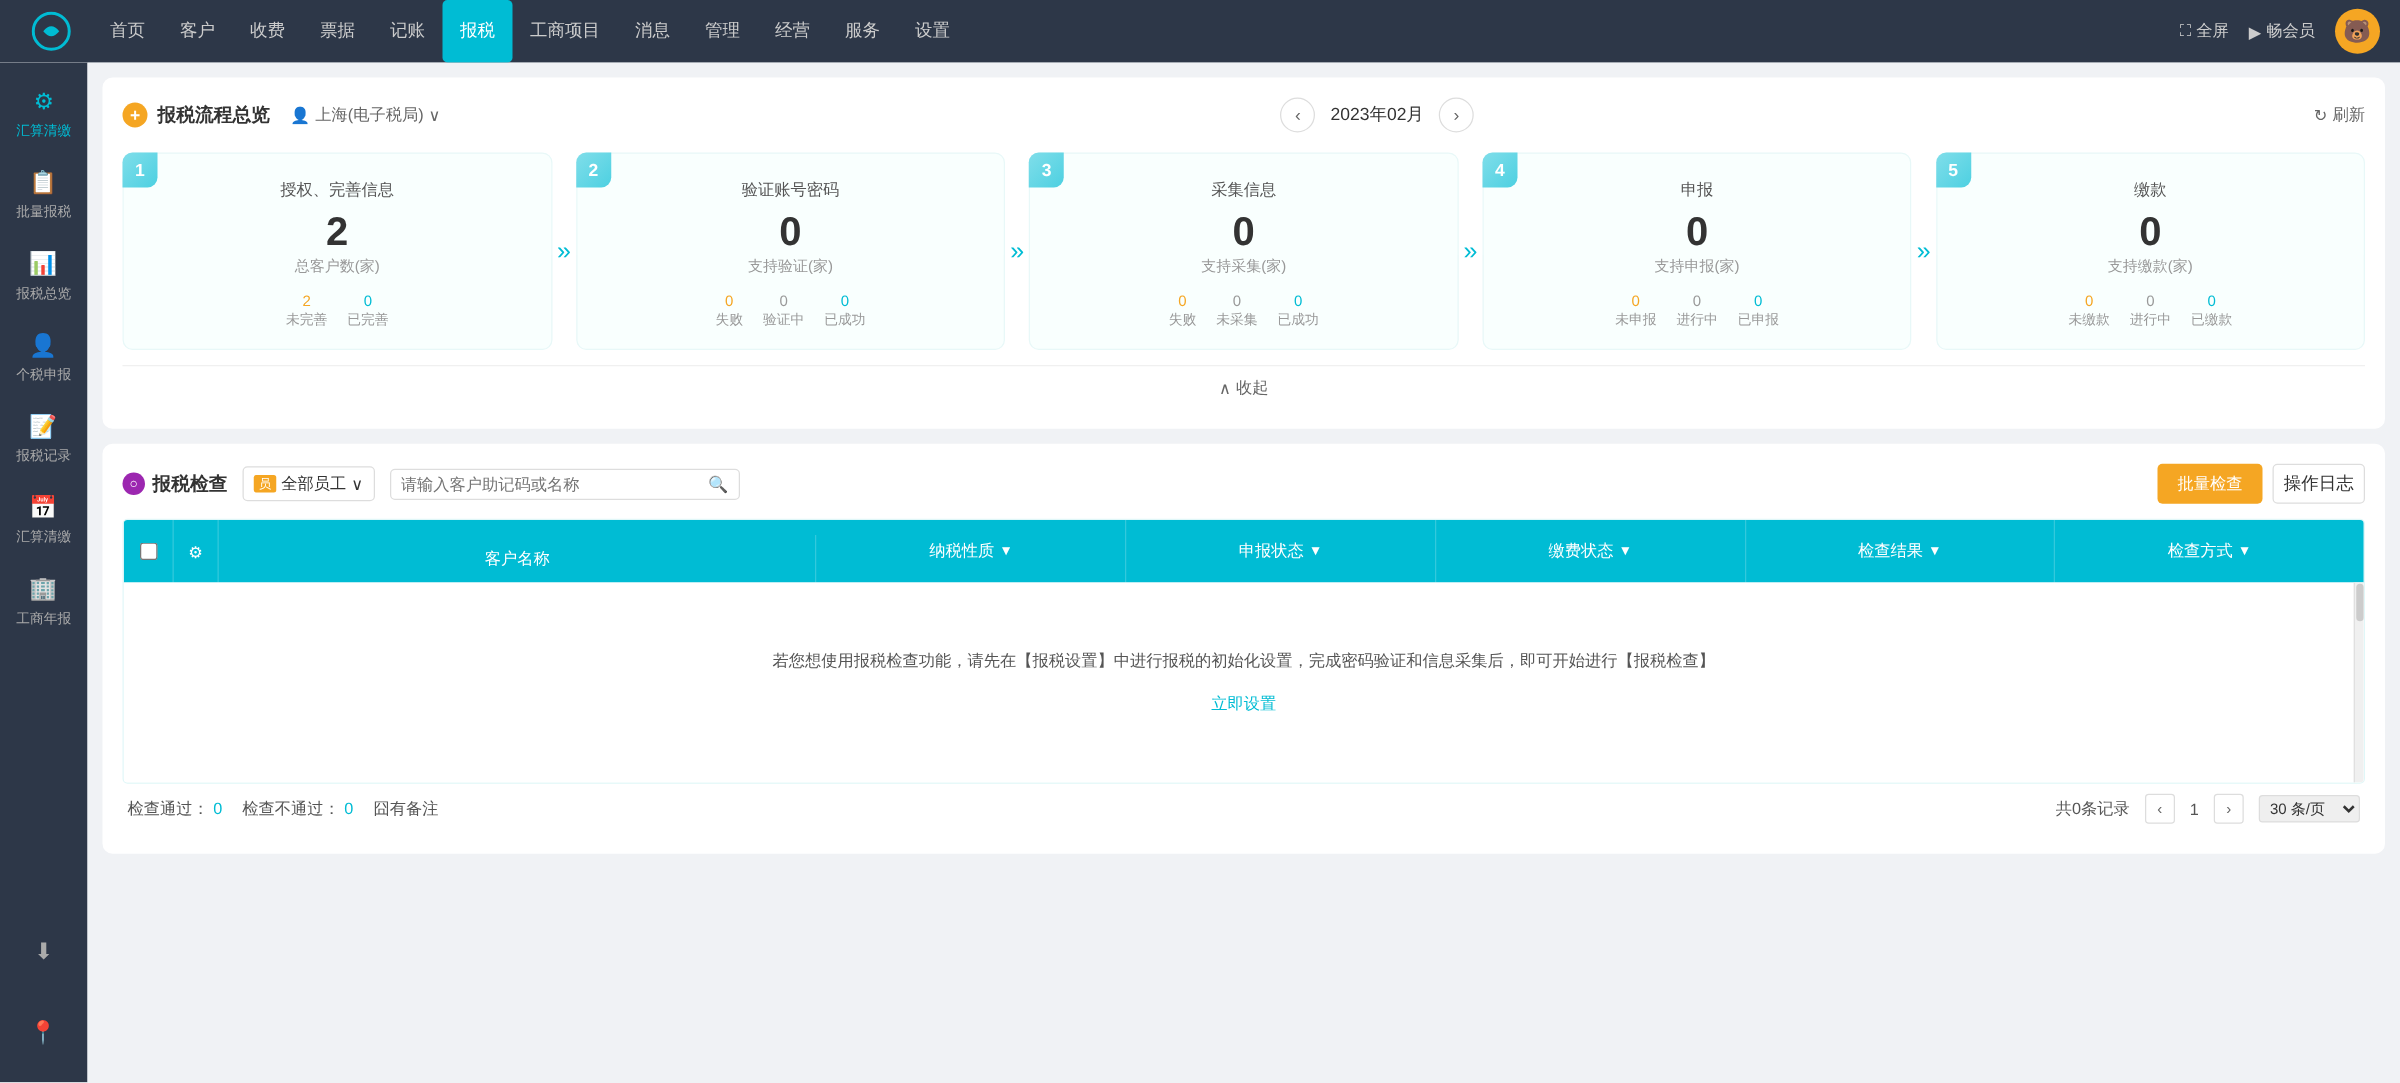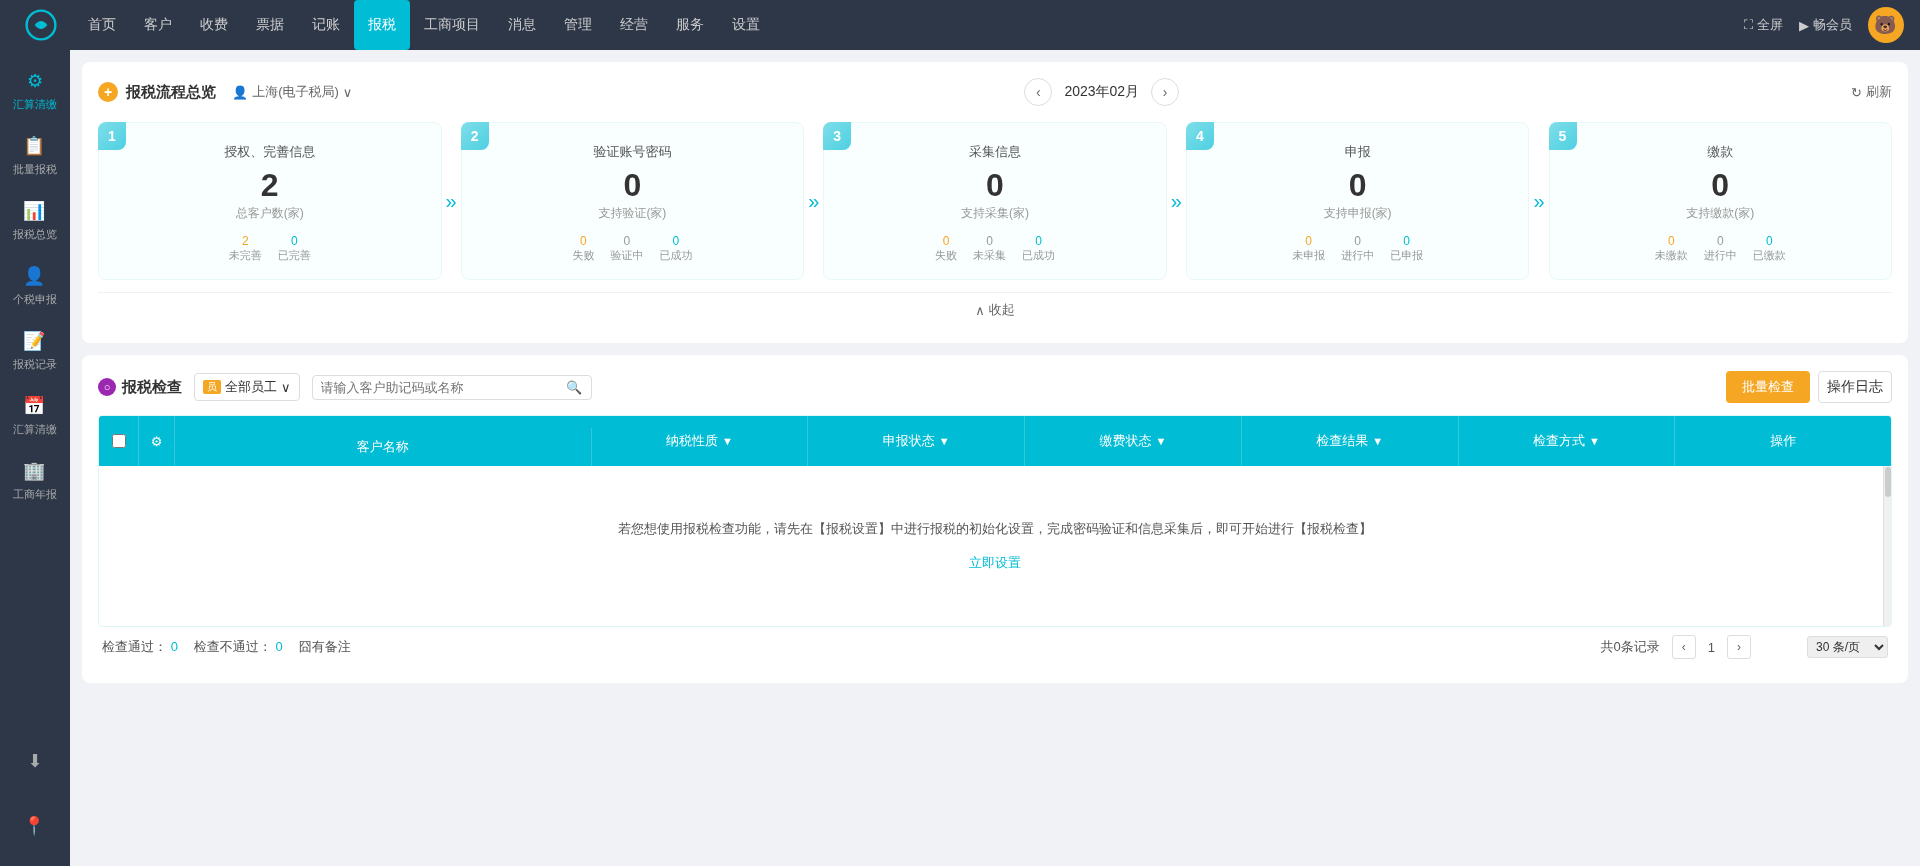--- a/index.html
+++ b/index.html
@@ -464,21 +464,20 @@
       cursor: pointer;
       color: #666;
       font-size: 12px;
     }
     .page-select {
       border: 1px solid #ddd;
       border-radius: 3px;
       padding: 2px 4px;
       font-size: 12px;
       color: #333;
-      margin-left: 44px;
     }
   </style>
 </head>
 <body>
 
 <div class="top-nav">
   <div class="top-nav-logo">
     <svg viewBox="0 0 40 40" fill="none">
       <circle cx="20" cy="20" r="18" stroke="#00bcd4" stroke-width="3" fill="none"></circle>
       <path d="M12 20 Q20 10 28 20 Q20 30 12 20" fill="#00bcd4"></path>
@@ -742,23 +741,20 @@
             <span style="cursor:pointer;font-size:11px;">▼</span>
           </div>
           <div class="th">
             <span>检查结果</span>
             <span style="cursor:pointer;font-size:11px;">▼</span>
           </div>
           <div class="th">
             <span>检查方式</span>
             <span style="cursor:pointer;font-size:11px;">▼</span>
           </div>
-          <div class="th">
-            <span>操作</span>
-          </div>
         </div>
         <div class="table-body">
           <div class="table-empty-msg">
             <div>若您想使用报税检查功能，请先在【报税设置】中进行报税的初始化设置，完成密码验证和信息采集后，即可开始进行【报税检查】</div>
             <div style="margin-top:8px;">
               <a class="setup-link">立即设置</a>
             </div>
           </div>
           <div class="table-scrollbar">
             <div class="table-scrollbar-thumb"></div>

